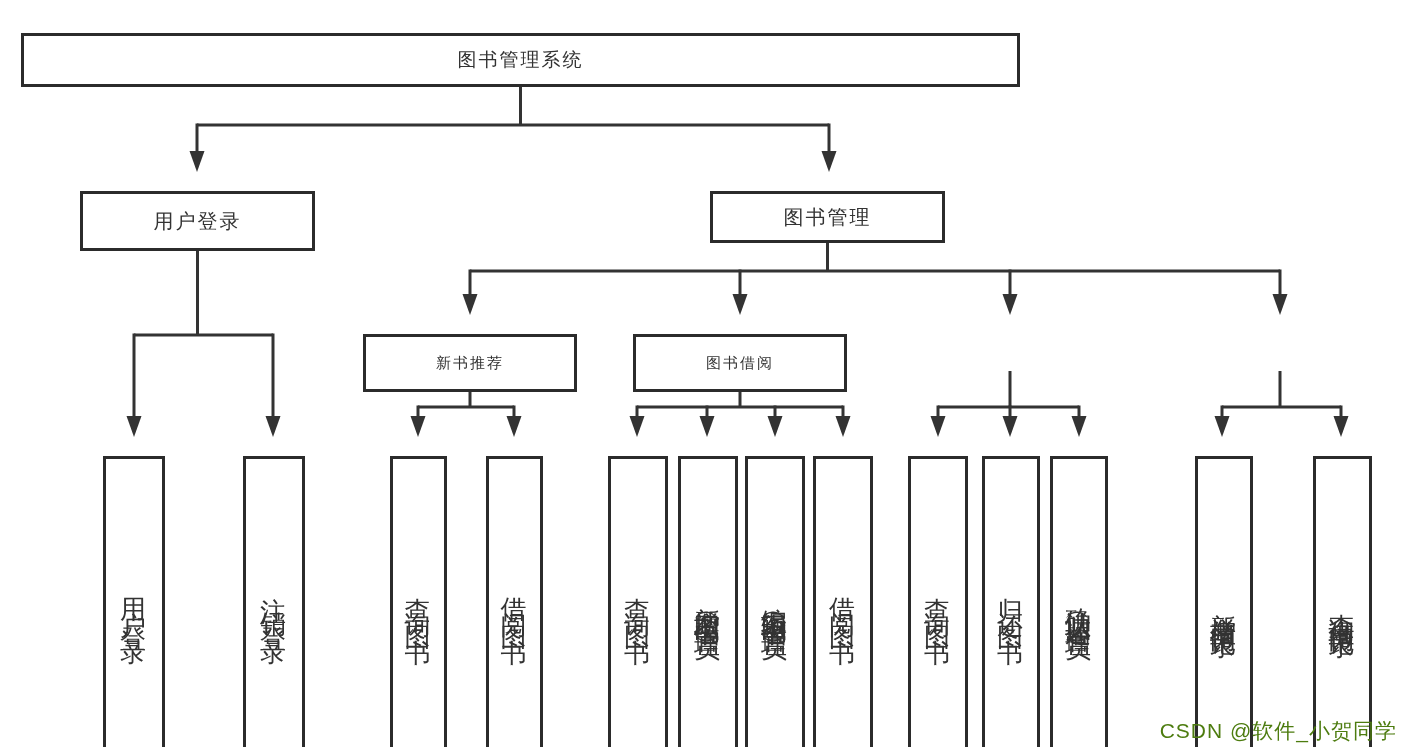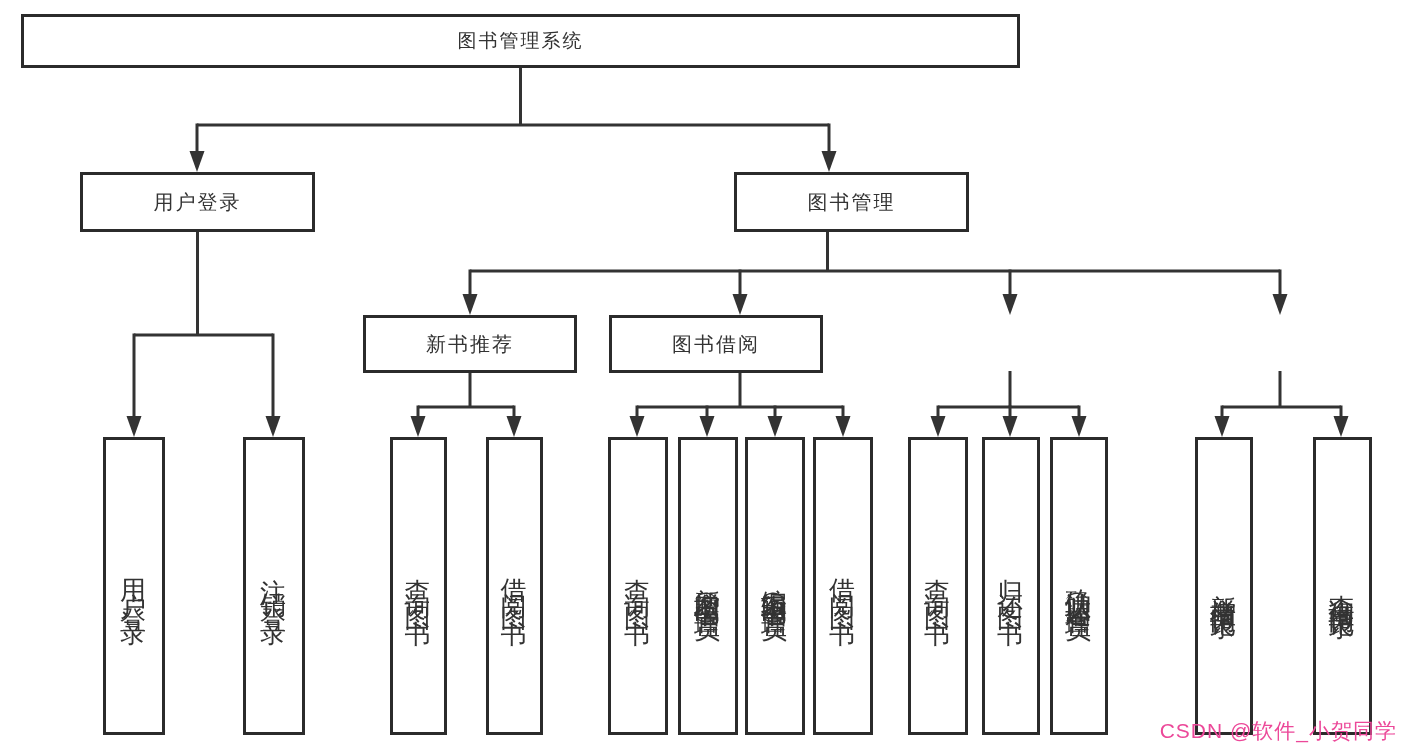--- a/index.html
+++ b/index.html
@@ -15,23 +15,24 @@
   svg.connectors { position: absolute; left: 0; top: 0; }
 
   .box {
     position: absolute;
     box-sizing: border-box;
     border: 3px solid #2b2b2b;
     background: #ffffff;
     display: flex;
     align-items: center;
     justify-content: center;
+    margin-top: 19px;
   }
   .box.h {
-    font-size: 20px;
+    font-size: 15px;
     letter-spacing: 2px;
     color: #333333;
   }
   .box.root { font-size: 19px; }
   .box.lvl2 { font-size: 20px; }
 
   .box.v { top: 437px; height: 298px; }
   .vt {
     writing-mode: vertical-rl;
     text-orientation: mixed;
@@ -40,21 +41,21 @@
     letter-spacing: 14px;
     color: #333333;
   }
   .vt.tight { letter-spacing: 4px; }
 
   .watermark {
     position: absolute;
     right: 8px;
     bottom: 2px;
     font-size: 21px;
-    color: #ec4899;
+    color: #4d7c0f;
     letter-spacing: 1px;
     z-index: 10;
     white-space: nowrap;
   }
 </style>
 </head>
 <body>
 
 <div id="canvas">
 
@@ -120,24 +121,24 @@
       <polygon points="1002.5,416 1017.5,416 1010,437"></polygon>
       <polygon points="1071.5,416 1086.5,416 1079,437"></polygon>
       <polygon points="1214.5,416 1229.5,416 1222,437"></polygon>
       <polygon points="1333.5,416 1348.5,416 1341,437"></polygon>
     </g>
   </svg>
 
   <div class="box h root" style="left:21px;top:14px;width:999px;height:54px">图书管理系统</div>
 
   <div class="box h lvl2" style="left:80px;top:172px;width:235px;height:60px">用户登录</div>
-  <div class="box h lvl2" style="left:734px;top:172px;width:235px;height:60px">图书管理</div>
+  <div class="box h lvl2" style="left:710px;top:172px;width:235px;height:52px">图书管理</div>
 
   <div class="box h" style="left:363px;top:315px;width:214px;height:58px">新书推荐</div>
-  <div class="box h" style="left:609px;top:315px;width:214px;height:58px">图书借阅</div>
+  <div class="box h" style="left:633px;top:315px;width:214px;height:58px">图书借阅</div>
 
   <div class="box v" style="left:103px;width:62px">
     <span class="vt">用户登录</span>
   </div>
   <div class="box v" style="left:243px;width:62px">
     <span class="vt">注销登录</span>
   </div>
 
   <div class="box v" style="left:390px;width:57px">
     <span class="vt">查询图书</span>

